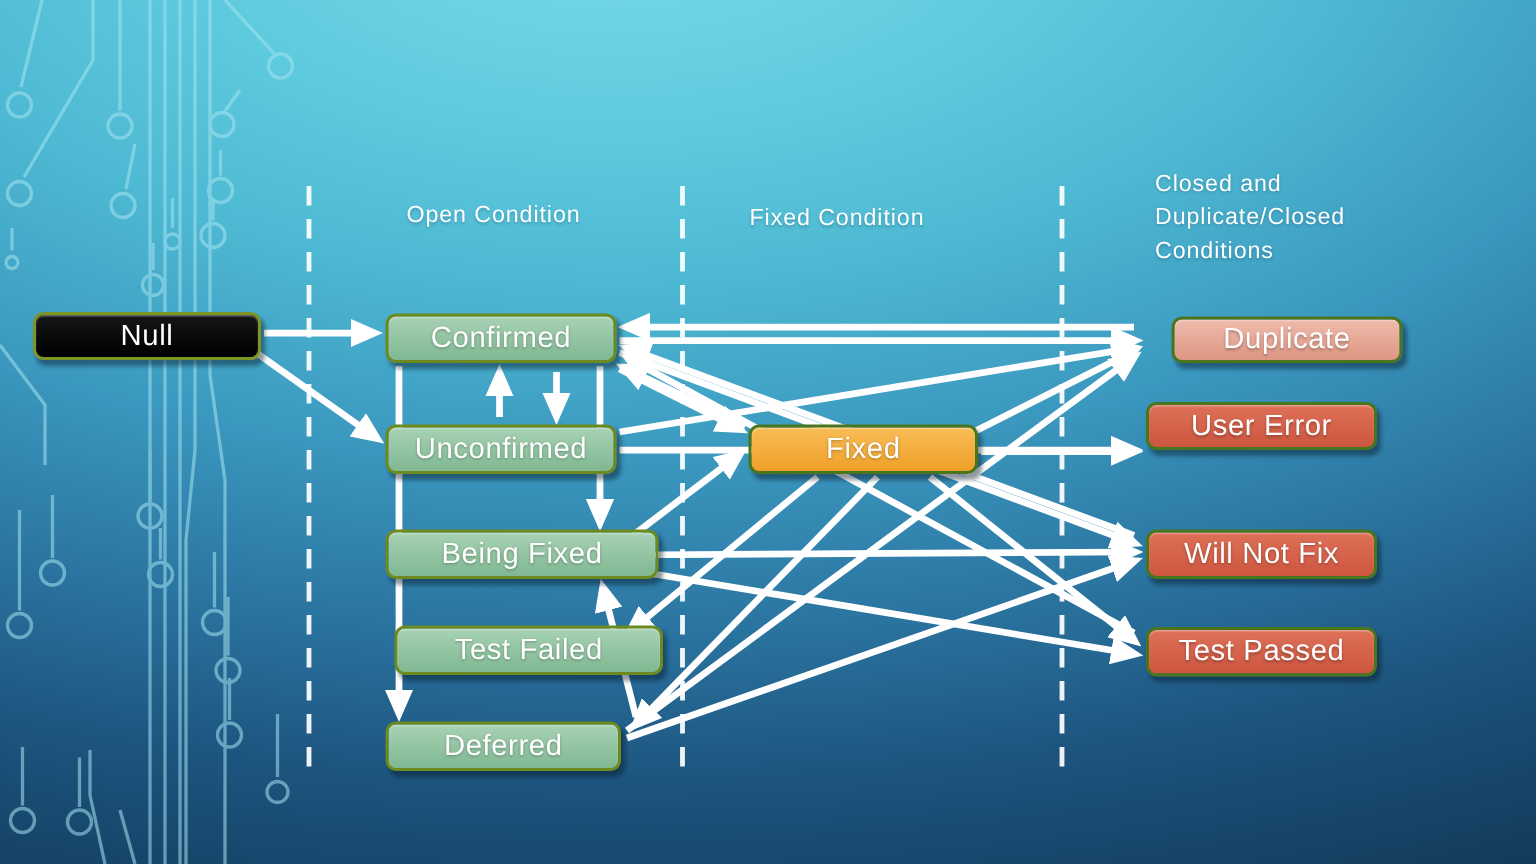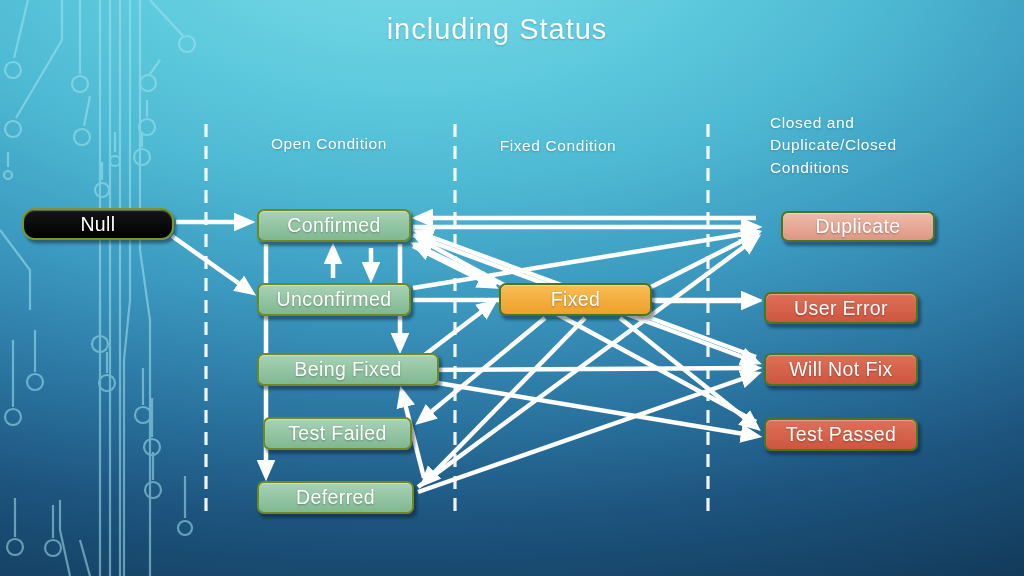--- a/index.html
+++ b/index.html
@@ -132,36 +132,35 @@
         <line x1="585" y1="318" x2="424" y2="483" stroke="#ffffff" stroke-width="4.5" marker-end="url(#ah)"></line>
         <line x1="620" y1="318" x2="756" y2="427" stroke="#ffffff" stroke-width="4.5" marker-end="url(#ah)"></line>
         <line x1="414" y1="379" x2="756" y2="436" stroke="#ffffff" stroke-width="4.5" marker-end="url(#ah)"></line>
         <line x1="756" y1="357" x2="418" y2="232" stroke="#ffffff" stroke-width="4.5" marker-end="url(#ah)"></line>
         <line x1="756" y1="422" x2="419" y2="239" stroke="#ffffff" stroke-width="4.5" marker-end="url(#ah)"></line>
         <line x1="497" y1="284" x2="416" y2="245" stroke="#ffffff" stroke-width="4.5" marker-end="url(#ah)"></line>
       </g>
   </svg>
 
   <div class="title">
-    <div>including Status</div>
   </div>
 
   <div class="lane-label centered" style="left:229px; top:133px;">Open Condition</div>
   <div class="lane-label" style="left:770px; top:112px; width:170px;">Closed and
 Duplicate/Closed
 Conditions</div>
   <div class="lane-label centered" style="left:458px; top:135px;">Fixed Condition</div>
 
   <div id="node-layer">
-      <div class="node null" style="left: 22px; top: 208px; width: 152px; height: 32px; border-radius: 13px;">Null</div>
+      <div class="node null" style="left: 22px; top: 208px; width: 152px; height: 32px;">Null</div>
       <div class="node open" style="left: 257px; top: 209px; width: 154px; height: 33px;">Confirmed</div>
       <div class="node open" style="left: 257px; top: 283px; width: 154px; height: 33px;">Unconfirmed</div>
       <div class="node open" style="left: 257px; top: 353px; width: 182px; height: 33px;">Being Fixed</div>
-      <div class="node open" style="left: 263px; top: 417px; width: 149px; height: 33px;">Test Failed</div>
+      <div class="node open" style="left: 263px; top: 417px; width: 179px; height: 33px;">Test Failed</div>
       <div class="node open" style="left: 257px; top: 481px; width: 157px; height: 33px;">Deferred</div>
       <div class="node fixed" style="left: 499px; top: 283px; width: 153px; height: 33px;">Fixed</div>
       <div class="node duplicate" style="left: 763px; top: 211px; width: 154px; height: 31px;">Duplicate</div>
-      <div class="node closed" style="left: 764px; top: 292px; width: 154px; height: 32px;">User Error</div>
+      <div class="node closed" style="left: 764px; top: 268px; width: 154px; height: 32px;">User Error</div>
       <div class="node closed" style="left: 764px; top: 353px; width: 154px; height: 33px;">Will Not Fix</div>
       <div class="node closed" style="left: 764px; top: 418px; width: 154px; height: 33px;">Test Passed</div>
     </div>
 
 </div>
 
 </body></html>

